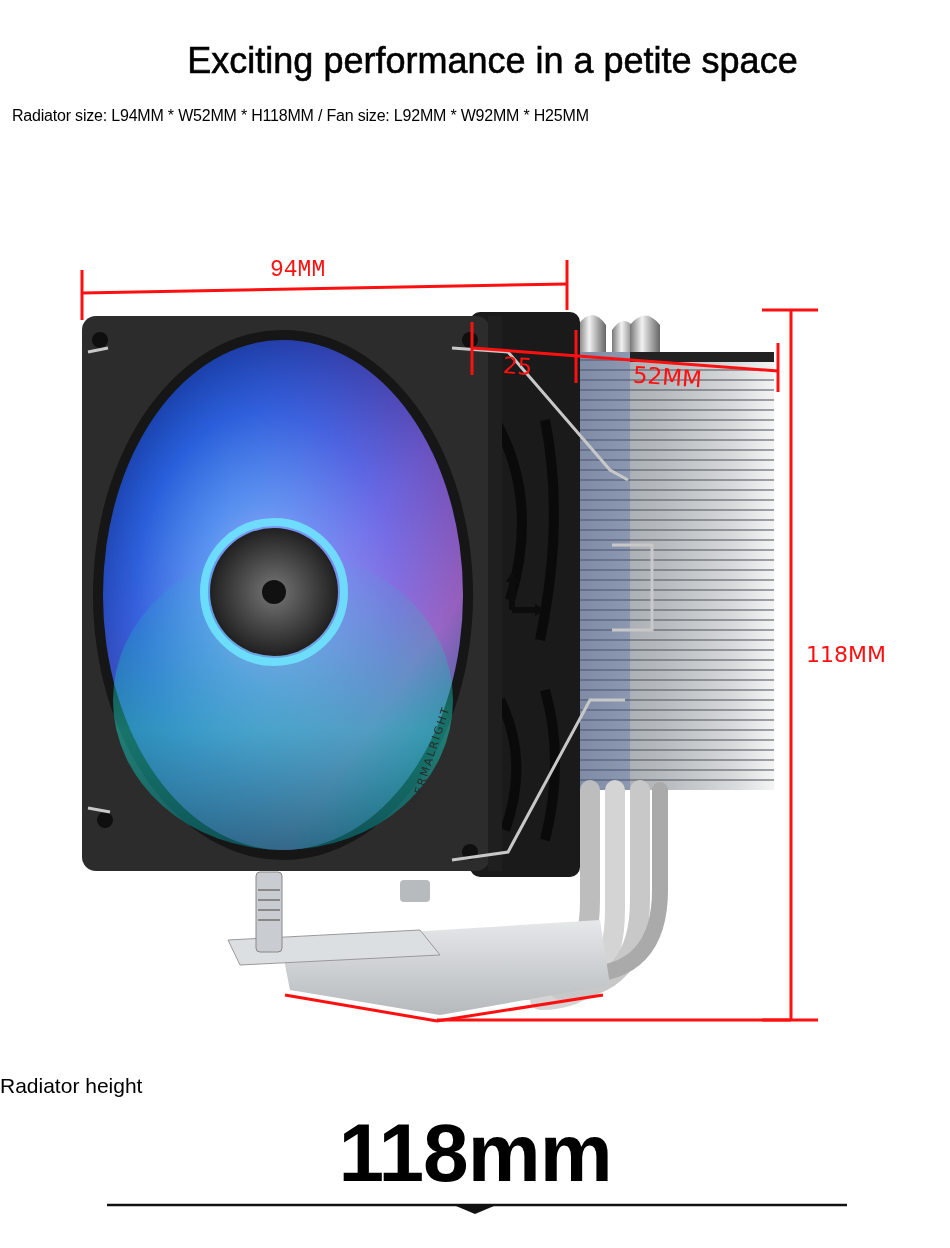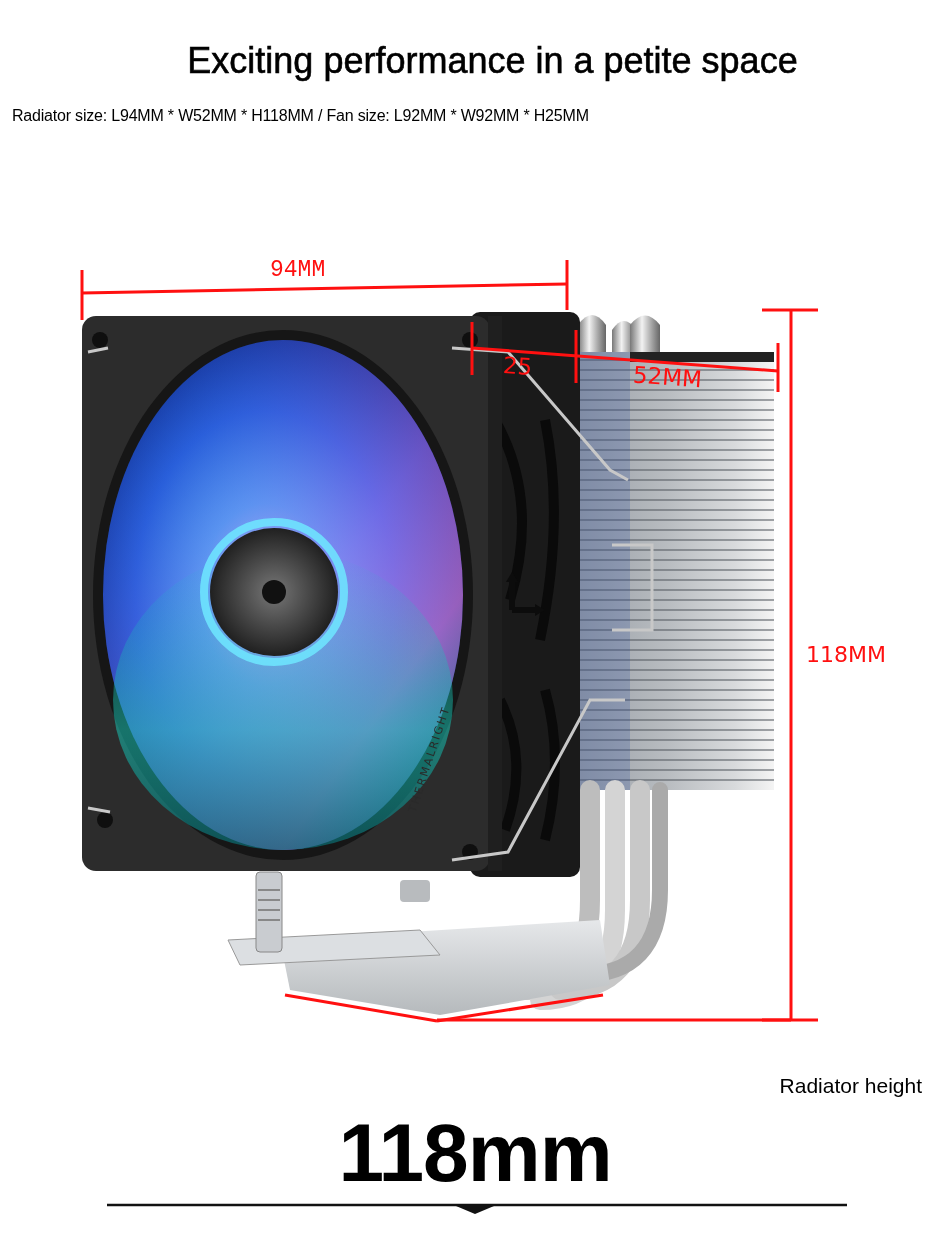--- a/index.html
+++ b/index.html
@@ -1,20 +1,20 @@
 <!DOCTYPE html>
 <html><head>
   <meta charset="utf-8">
   <style>
     html, body { margin: 0; padding: 0; background: #ffffff; }
     body { width: 950px; height: 1248px; position: relative; overflow: hidden; font-family: "Liberation Sans", sans-serif; color: #000; }
     .title { position: absolute; left: 0; top: 40px; width: 985px; text-align: center; font-size: 36px; font-weight: normal; letter-spacing: 0px; white-space: nowrap; -webkit-text-stroke: 0.6px #000; }
     .subtitle { position: absolute; left: 12px; top: 107px; font-size: 16px; white-space: nowrap; letter-spacing: -0.2px; }
     .stage { position: absolute; left: 0; top: 0; width: 950px; height: 1248px; }
-    .caption-label { position: absolute; left: 0; width: 922px; top: 1074px; text-align: right; font-size: 21px; white-space: nowrap; }
+    .caption-label { position: absolute; left: 0; width: 922px; top: 1074px; text-align: left; font-size: 21px; white-space: nowrap; }
     .caption-value { position: absolute; left: 0; width: 950px; top: 1106px; text-align: center; font-size: 82px; font-weight: bold; white-space: nowrap; letter-spacing: -1px; }
     .dim-label { position: absolute; color: #ff1010; font-family: "DejaVu Sans", sans-serif; white-space: nowrap; }
     .dim-94 { left: 270px; top: 257px; font-size: 23px; font-family: Liberation Mono, monospace; }
     .dim-25 { left: 503px; top: 353px; font-size: 23px; transform: rotate(4deg); }
     .dim-52 { left: 633px; top: 364px; font-size: 23px; transform: rotate(4deg); }
     .dim-118 { left: 806px; top: 642px; font-size: 22px; }
     .brand { position: absolute; left: 406px; top: 810px; font-size: 11px; color: #2a2a2a; letter-spacing: 2px; transform: rotate(-72deg); transform-origin: left top; font-family: "DejaVu Sans", sans-serif; }
   </style>
 </head>
 <body>

